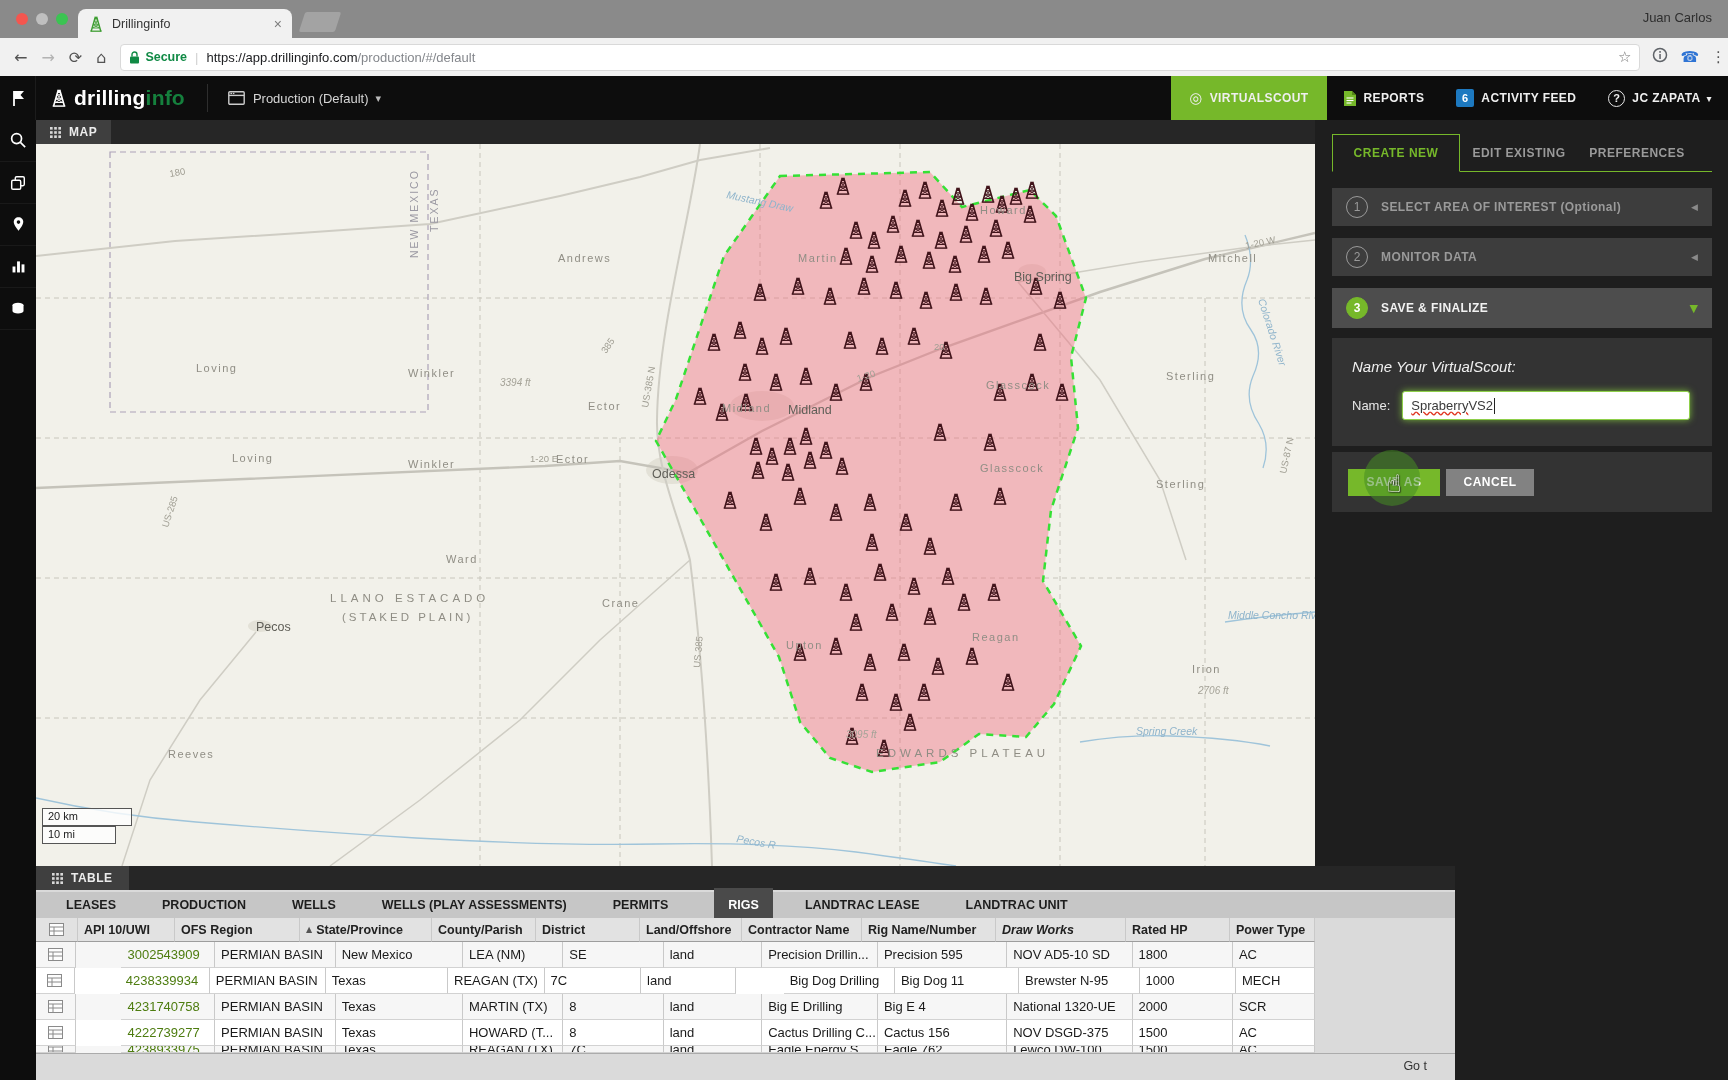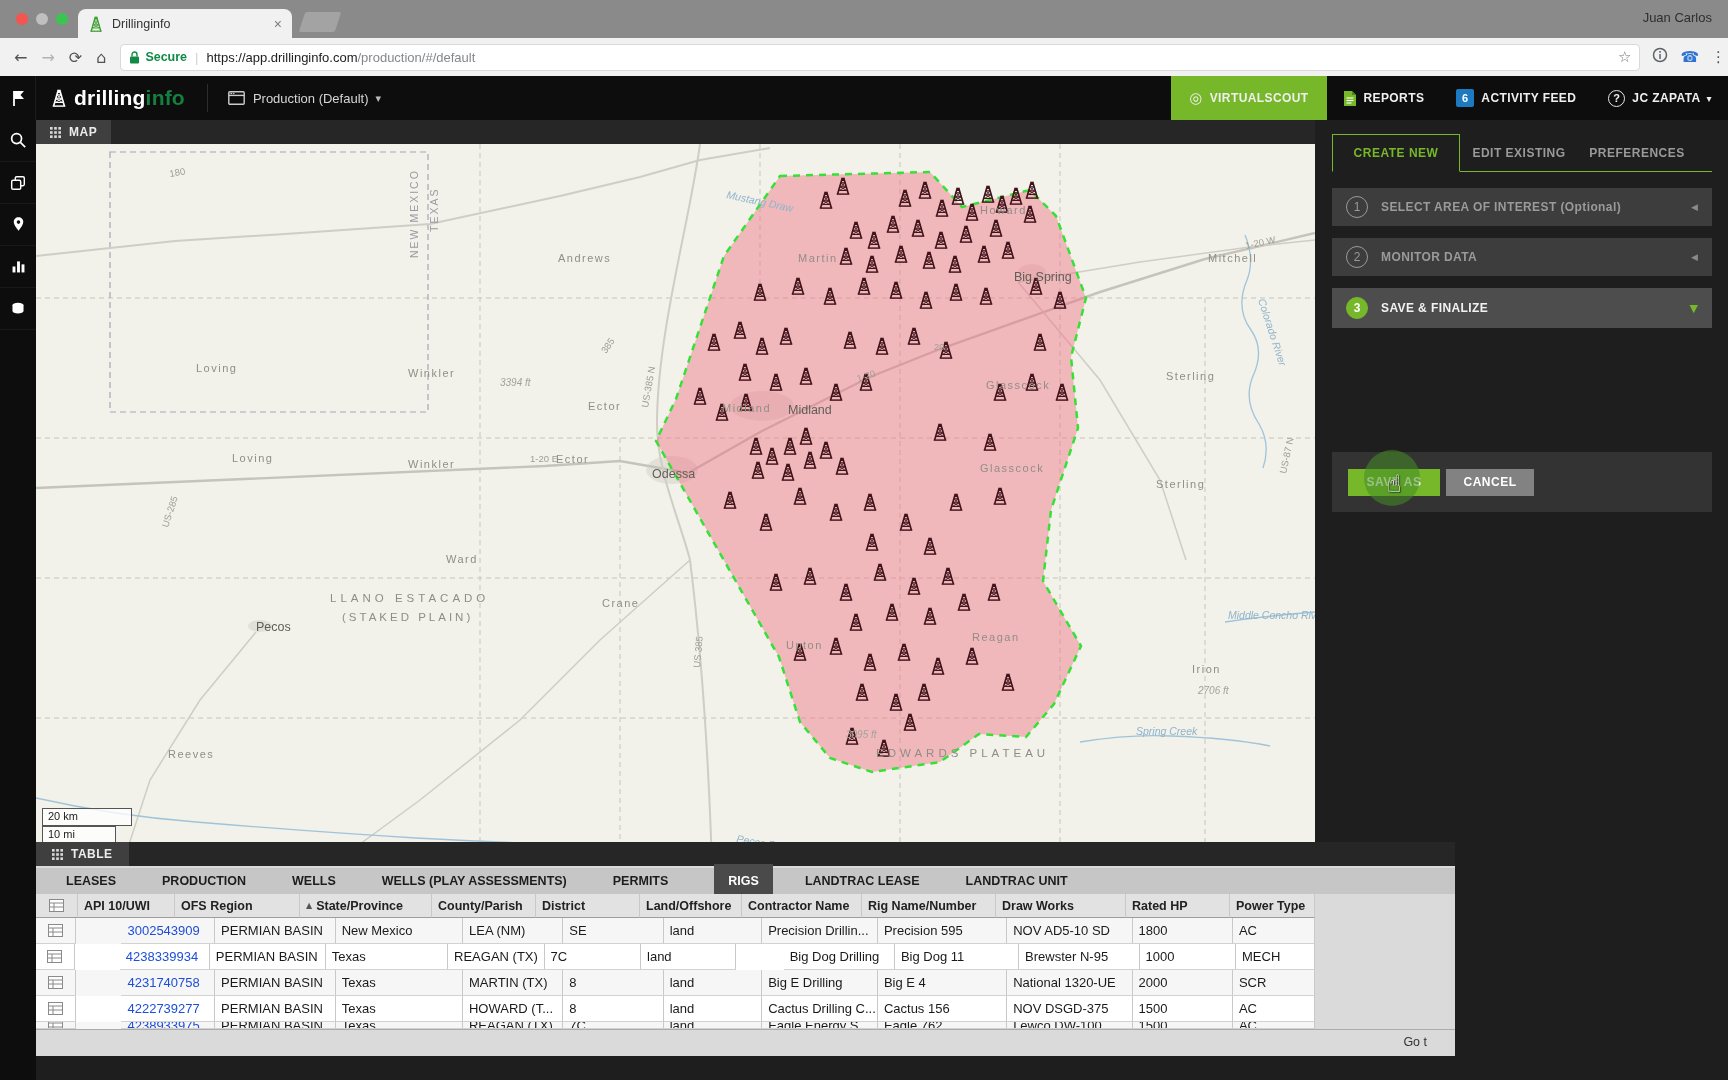--- a/index.html
+++ b/index.html
@@ -119,37 +119,37 @@
   .btn{height:27px;border:none;color:#fff;font-weight:bold;font-size:12px;letter-spacing:.5px;
     font-family:"Liberation Sans",sans-serif;}
   .btn-save{width:92px;background:#76b82a;}
   .btn-cancel{width:88px;background:#828282;}
   .click-fx{position:absolute;left:49px;top:330px;width:56px;height:56px;border-radius:50%;
     background:rgba(70,140,35,.55);display:flex;align-items:center;justify-content:center;}
   .click-fx span{font-family:"DejaVu Sans",sans-serif;font-size:24px;color:#fff;
     text-shadow:0 0 2px #1c1c1c,1px 1px 1px #1c1c1c;transform:translate(2px,6px);}
 
   
-  .table-region{position:absolute;left:36px;top:842px;width:1419px;height:214px;background:#dadada;}
+  .table-region{position:absolute;left:36px;top:866px;width:1419px;height:214px;background:#dadada;}
   .grid-tabs{position:absolute;left:0;top:26px;width:100%;height:26px;background:#c6c6c6;
     display:flex;align-items:center;}
   .gtab{font-size:12.5px;font-weight:bold;color:#1d1d1d;margin-right:46px;white-space:nowrap;}
   .gtab:first-child{margin-left:30px;}
   .gtab.active{background:#4a4a4a;color:#fff;height:26px;display:flex;align-items:center;
     padding:17px 14px;margin-right:32px;}
   .data-table{position:absolute;left:0;top:52px;width:100%;}
   .trow{display:flex;width:1279px;}
   .thead{height:24px;background:#e2e2e2;}
   .tbody-row{height:26px;background:#fff;}
   .tbody-row.odd{background:#f6f6f6;}
   .tbody-row.sliver{height:7px;overflow:hidden;}
   .tcell{border-right:1px solid #c9c9c9;border-bottom:1px solid #d2d2d2;padding:0 0 0 6px;
     font-size:13px;color:#1a1a1a;white-space:nowrap;overflow:hidden;display:flex;align-items:center;}
   .thead .tcell{font-weight:bold;font-size:12.5px;color:#222;border-bottom:1px solid #9d9d9d;}
-  .tcell.api{color:#1d4ed8;margin-left:45px;}
+  .tcell.api{color:#4d7c0f;margin-left:45px;}
   .sortarr{font-size:8px;color:#555;margin-right:4px;font-family:"DejaVu Sans",sans-serif;}
   .iconcell{justify-content:center;padding:0;}
   .table-footer{position:absolute;left:0;top:187px;width:100%;height:27px;background:#dadada;
     border-top:1px solid #ababab;font-size:12.5px;color:#333;text-align:right;padding:5px 28px 0 0;}
 </style>
 </head>
 <body>
 
 <div class="screen">
 
@@ -530,20 +530,31 @@
           <div class="num">2</div>
           <div class="lbl">MONITOR DATA</div>
           <div class="arr">◀</div>
         </div>
         <div class="step active">
           <div class="num">3</div>
           <div class="lbl">SAVE &amp; FINALIZE</div>
           <div class="arr">▼</div>
         </div>
       </div>
+    <div class="vs-form">
+      <div class="vs-prompt">Name Your VirtualScout:</div>
+      <div class="name-row">
+        <span class="name-lbl">Name:</span>
+        <div class="name-input">
+          <span class="miss" id="name-word1">Spraberry</span>
+            <span id="name-rest"> VS2</span>
+          <div class="caret"></div>
+        </div>
+      </div>
+    </div>
     <div class="vs-buttons">
       <button class="btn btn-save">SAVE AS</button>
       <button class="btn btn-cancel">CANCEL</button>
     </div>
     <div class="click-fx">
       <span>☝</span>
     </div>
   </div>
 
   <div class="table-region">
@@ -593,21 +604,21 @@
           </div>
           <div class="tcell" style="width: 102px;">
             <span>Land/Offshore</span>
           </div>
           <div class="tcell" style="width: 120px;">
             <span>Contractor Name</span>
           </div>
           <div class="tcell" style="width: 134px;">
             <span>Rig Name/Number</span>
           </div>
-          <div class="tcell" style="width: 130px;">
+          <div class="tcell" style="width: 130px; font-style: italic;">
             <span>Draw Works</span>
           </div>
           <div class="tcell" style="width: 104px;">
             <span>Rated HP</span>
           </div>
           <div class="tcell" style="width: 85px;">
             <span>Power Type</span>
           </div>
         </div>
         <div class="trow tbody-row odd">

